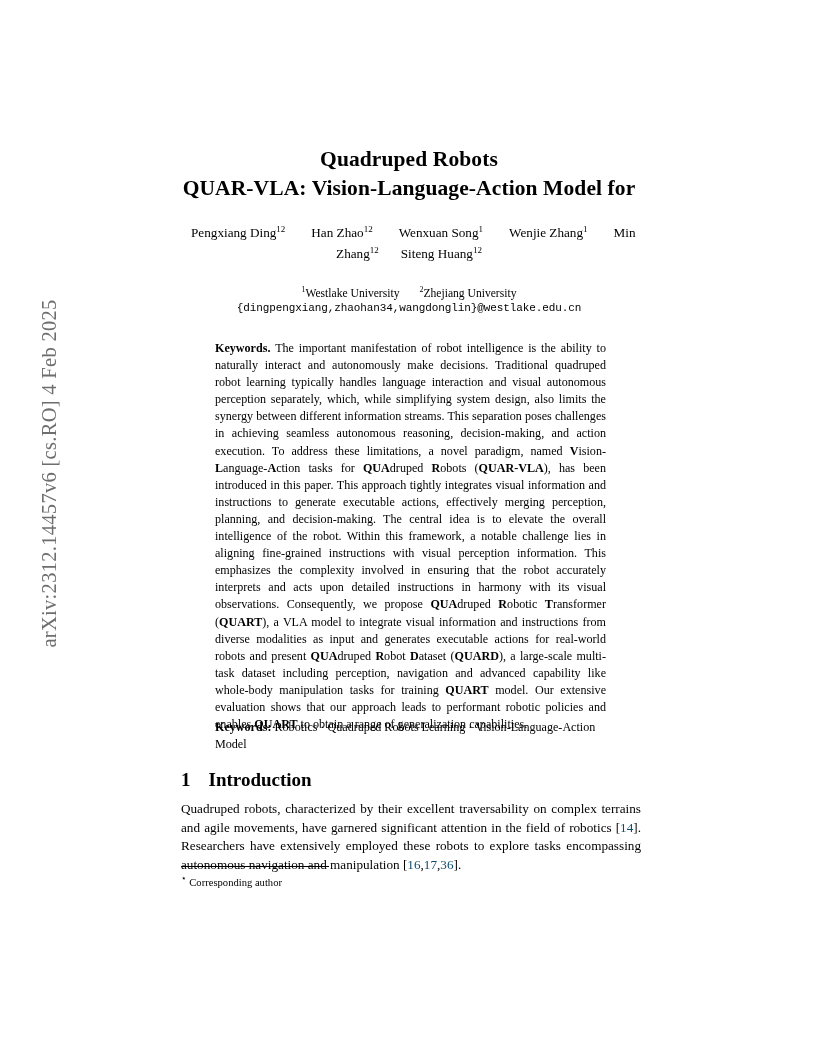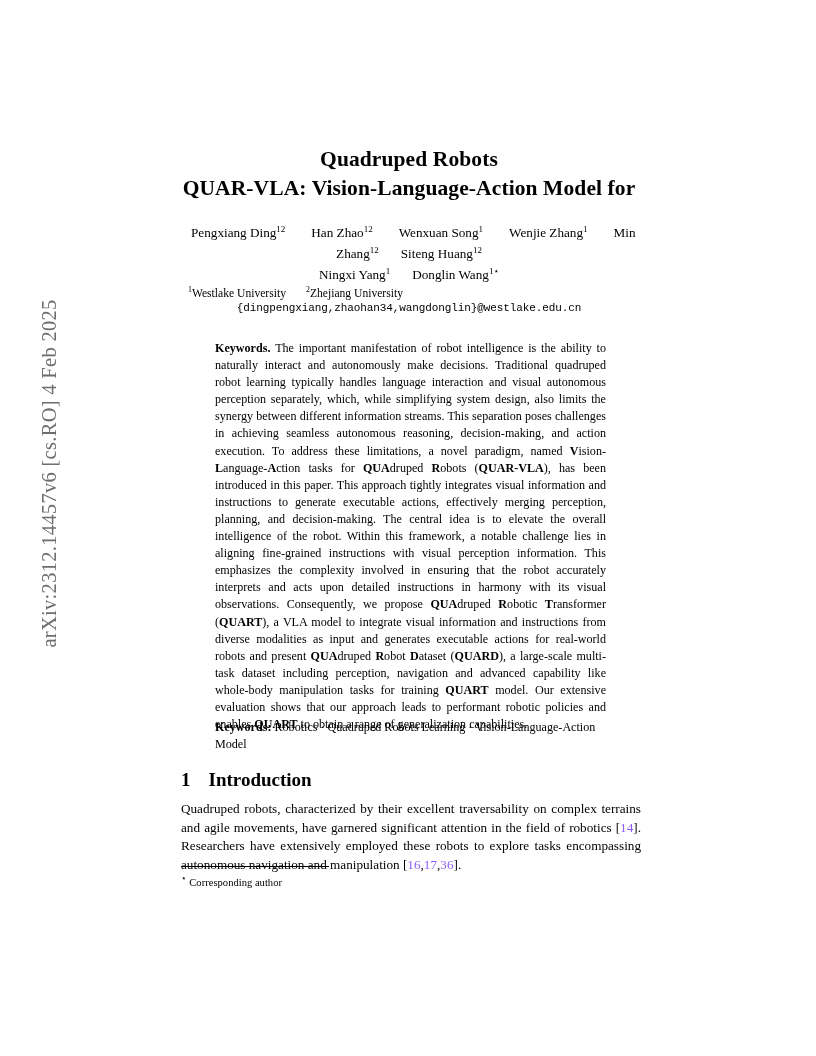--- a/index.html
+++ b/index.html
@@ -60,21 +60,21 @@
   .authors .name { margin: 0 11px; }
   .authors .row1 .name { margin: 0 13px; }
   sup { font-size: 0.68em; vertical-align: super; line-height: 0; }
 
   
   .affil {
     position: absolute;
     left: 178px;
     top: 286px;
     width: 462px;
-    text-align: left;
+    text-align: center;
     font-size: 11.6px;
     line-height: 15px;
   }
   .affil .aff-item { margin: 0 10px; }
   .email {
     position: absolute;
     left: 178px;
     top: 302px;
     width: 462px;
     text-align: center;
@@ -121,21 +121,21 @@
   
   .body-par {
     position: absolute;
     left: 181px;
     top: 800px;
     width: 460px;
     font-size: 13.2px;
     line-height: 18.6px;
     text-align: justify;
   }
-  .cite { color: #8b5cf6; }
+  .cite { color: #0c4a6e; }
 
   
   .footnote-rule {
     position: absolute;
     left: 181px;
     top: 866px;
     width: 148px;
     height: 1px;
     background: #000000;
   }
@@ -157,21 +157,20 @@
   <div class="arxiv-stamp">arXiv:2312.14457v6  [cs.RO]  4 Feb 2025</div>
 
   <div class="title">
     <div>Quadruped Robots</div>
     <div>QUAR-VLA: Vision-Language-Action Model for</div>
   </div>
 
   <div class="authors">
     <div class="row row1" id="author-row-1"><span class="name">Pengxiang Ding<sup>12</sup></span><span class="name">Han Zhao<sup>12</sup></span><span class="name">Wenxuan Song<sup>1</sup></span><span class="name">Wenjie Zhang<sup>1</sup></span><span class="name">Min</span></div>
     <div class="row row2" id="author-row-2"><span class="name">Zhang<sup>12</sup></span><span class="name">Siteng Huang<sup>12</sup></span></div>
-    <div class="row row3" id="author-row-3"><span class="name">Ningxi Yang<sup>1</sup></span><span class="name">Donglin Wang<sup>1⋆</sup></span></div>
   </div>
 
   <div class="affil" id="affiliation-list"><span class="aff-item"><sup>1</sup>Westlake University</span><span class="aff-item"><sup>2</sup>Zhejiang University</span></div>
   <div class="email">{dingpengxiang,zhaohan34,wangdonglin}@westlake.edu.cn</div>
 
   <div class="abstract">
     <span class="lead">Keywords.</span>
     <span id="abstract-text"> The important manifestation of robot intelligence is the ability to naturally interact and autonomously make decisions. Traditional quadruped robot learning typically handles language interaction and visual autonomous perception separately, which, while simplifying system design, also limits the synergy between different information streams. This separation poses challenges in achieving seamless autonomous reasoning, decision-making, and action execution. To address these limitations, a novel paradigm, named <b>V</b>ision-<b>L</b>anguage-<b>A</b>ction tasks for <b>QUA</b>druped <b>R</b>obots (<b>QUAR-VLA</b>), has been introduced in this paper. This approach tightly integrates visual information and instructions to generate executable actions, effectively merging perception, planning, and decision-making. The central idea is to elevate the overall intelligence of the robot. Within this framework, a notable challenge lies in aligning fine-grained instructions with visual perception information. This emphasizes the complexity involved in ensuring that the robot accurately interprets and acts upon detailed instructions in harmony with its visual observations. Consequently, we propose <b>QUA</b>druped <b>R</b>obotic <b>T</b>ransformer (<b>QUART</b>), a VLA model to integrate visual information and instructions from diverse modalities as input and generates executable actions for real-world robots and present <b>QUA</b>druped <b>R</b>obot <b>D</b>ataset (<b>QUARD</b>), a large-scale multi-task dataset including perception, navigation and advanced capability like whole-body manipulation tasks for training <b>QUART</b> model. Our extensive evaluation shows that our approach leads to performant robotic policies and enables <b>QUART</b> to obtain a range of generalization capabilities.</span>
   </div>
 

